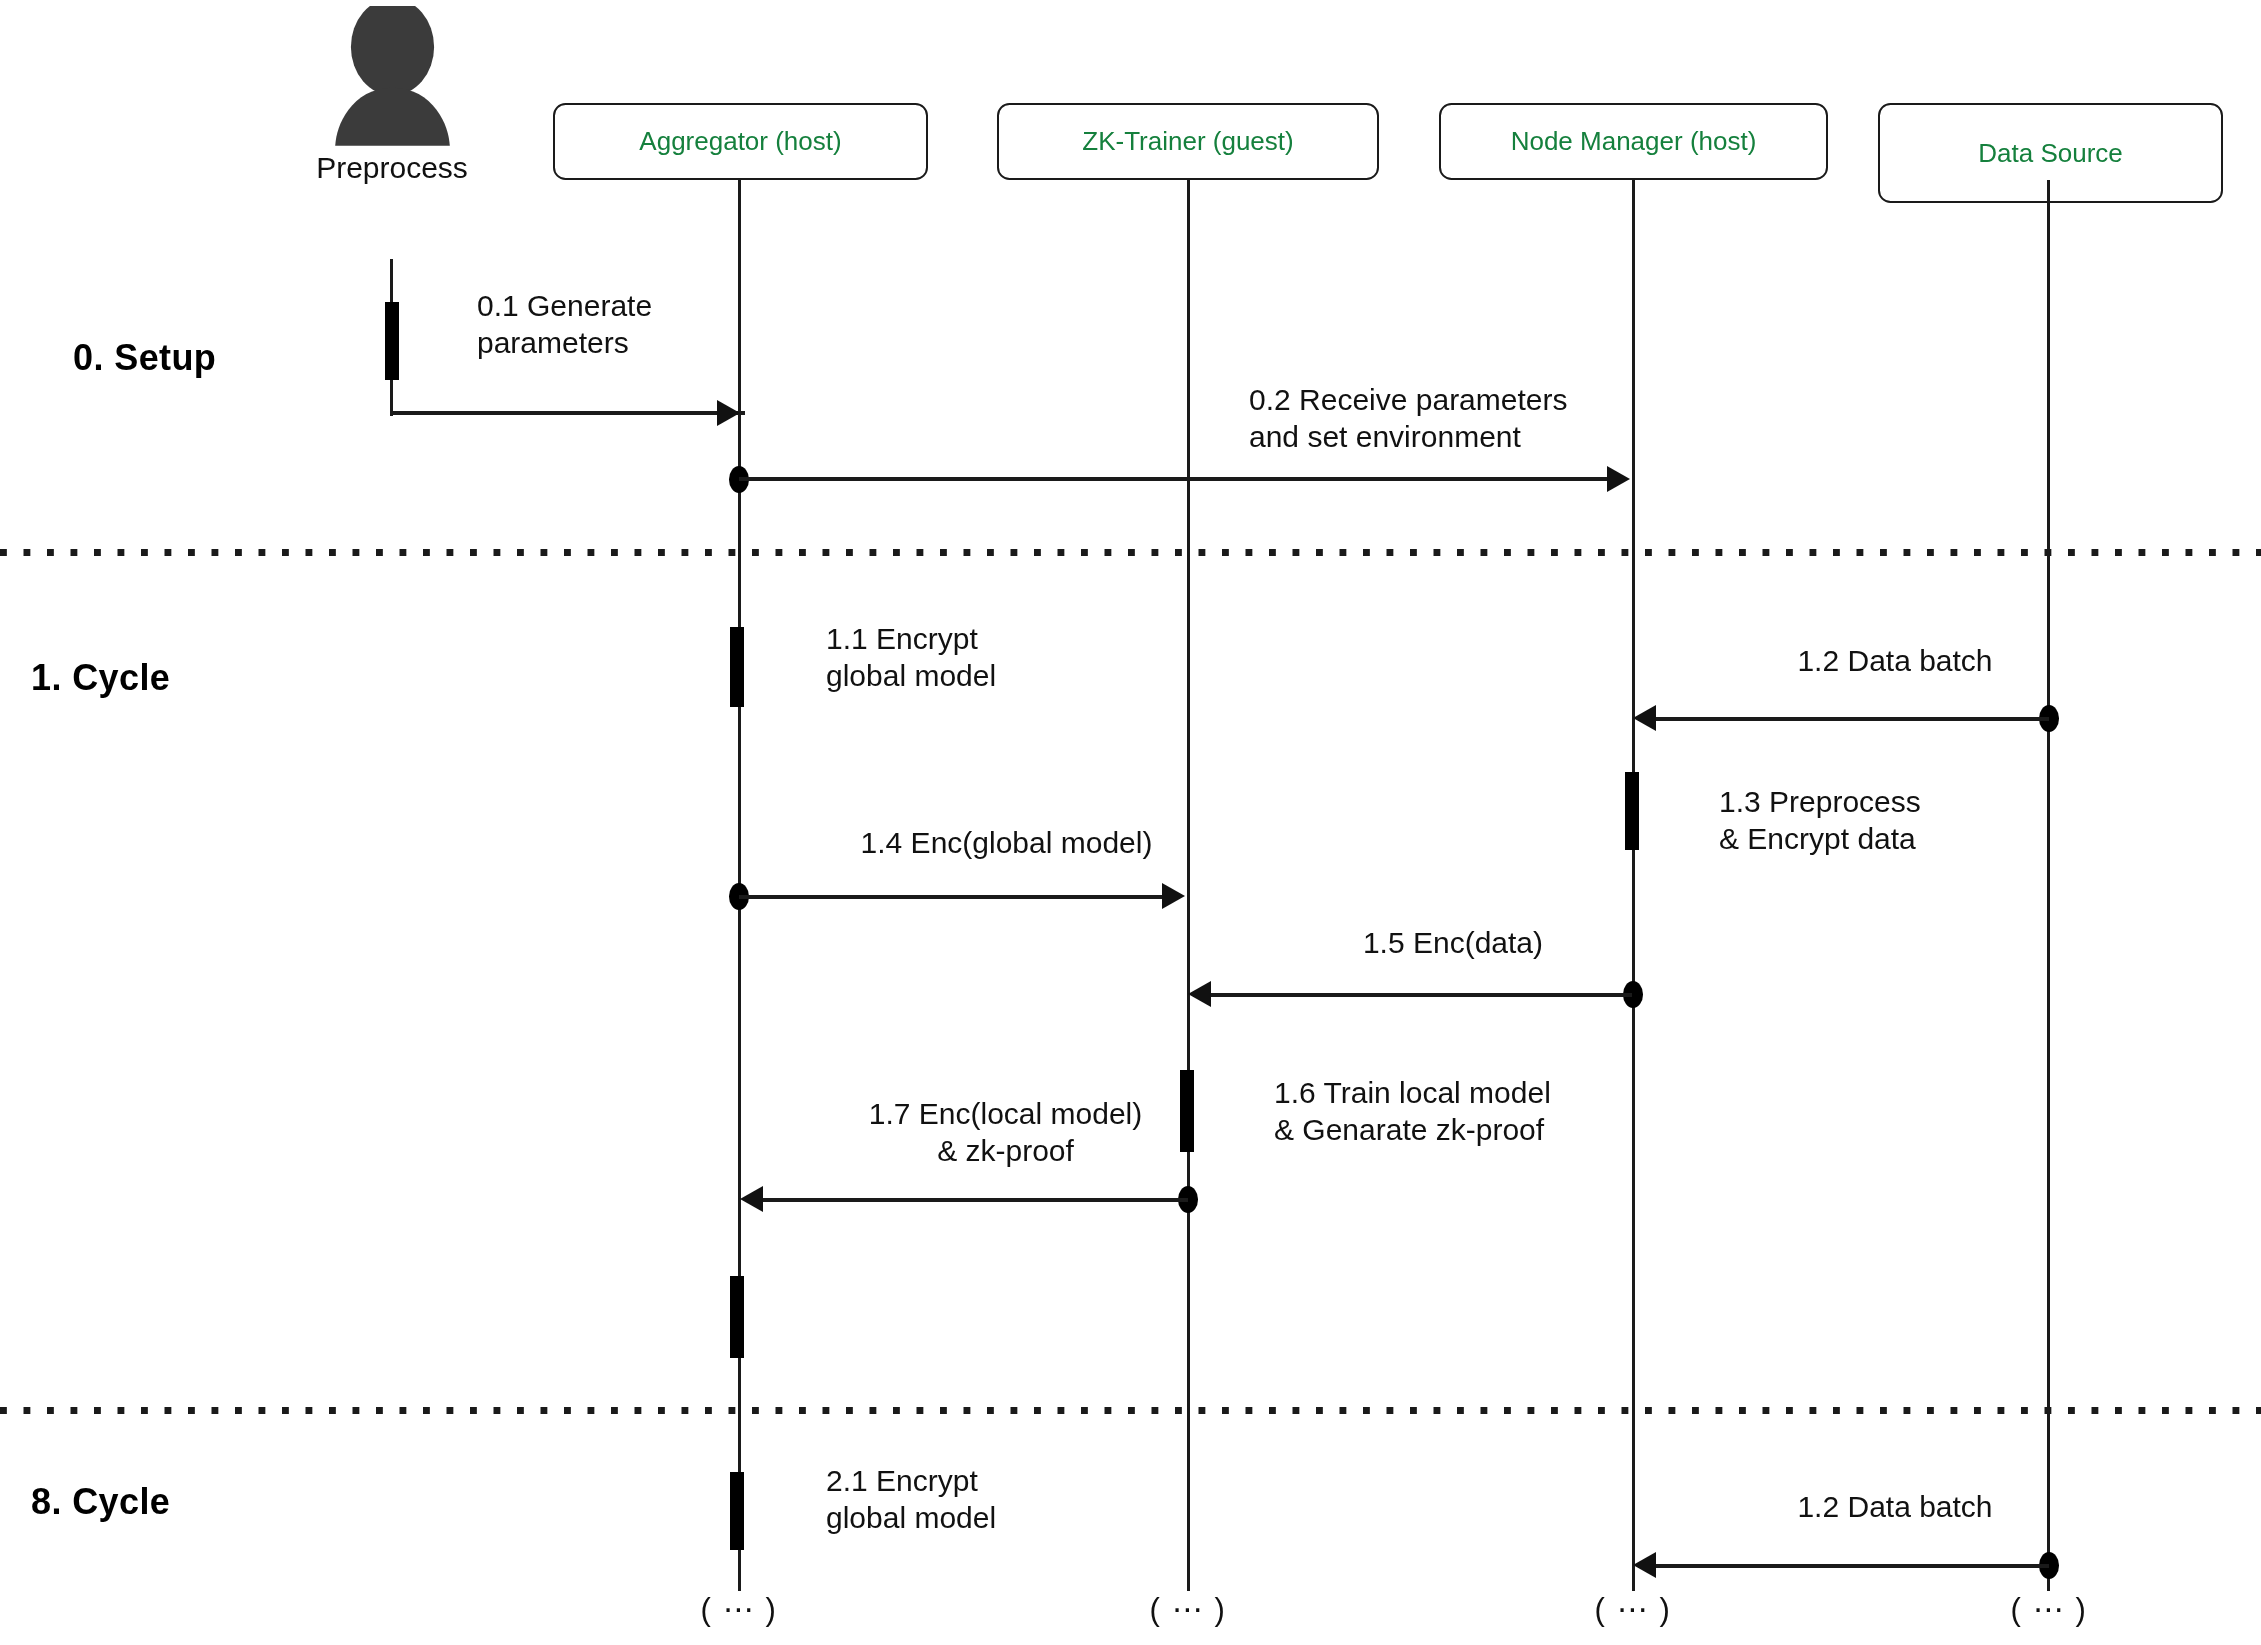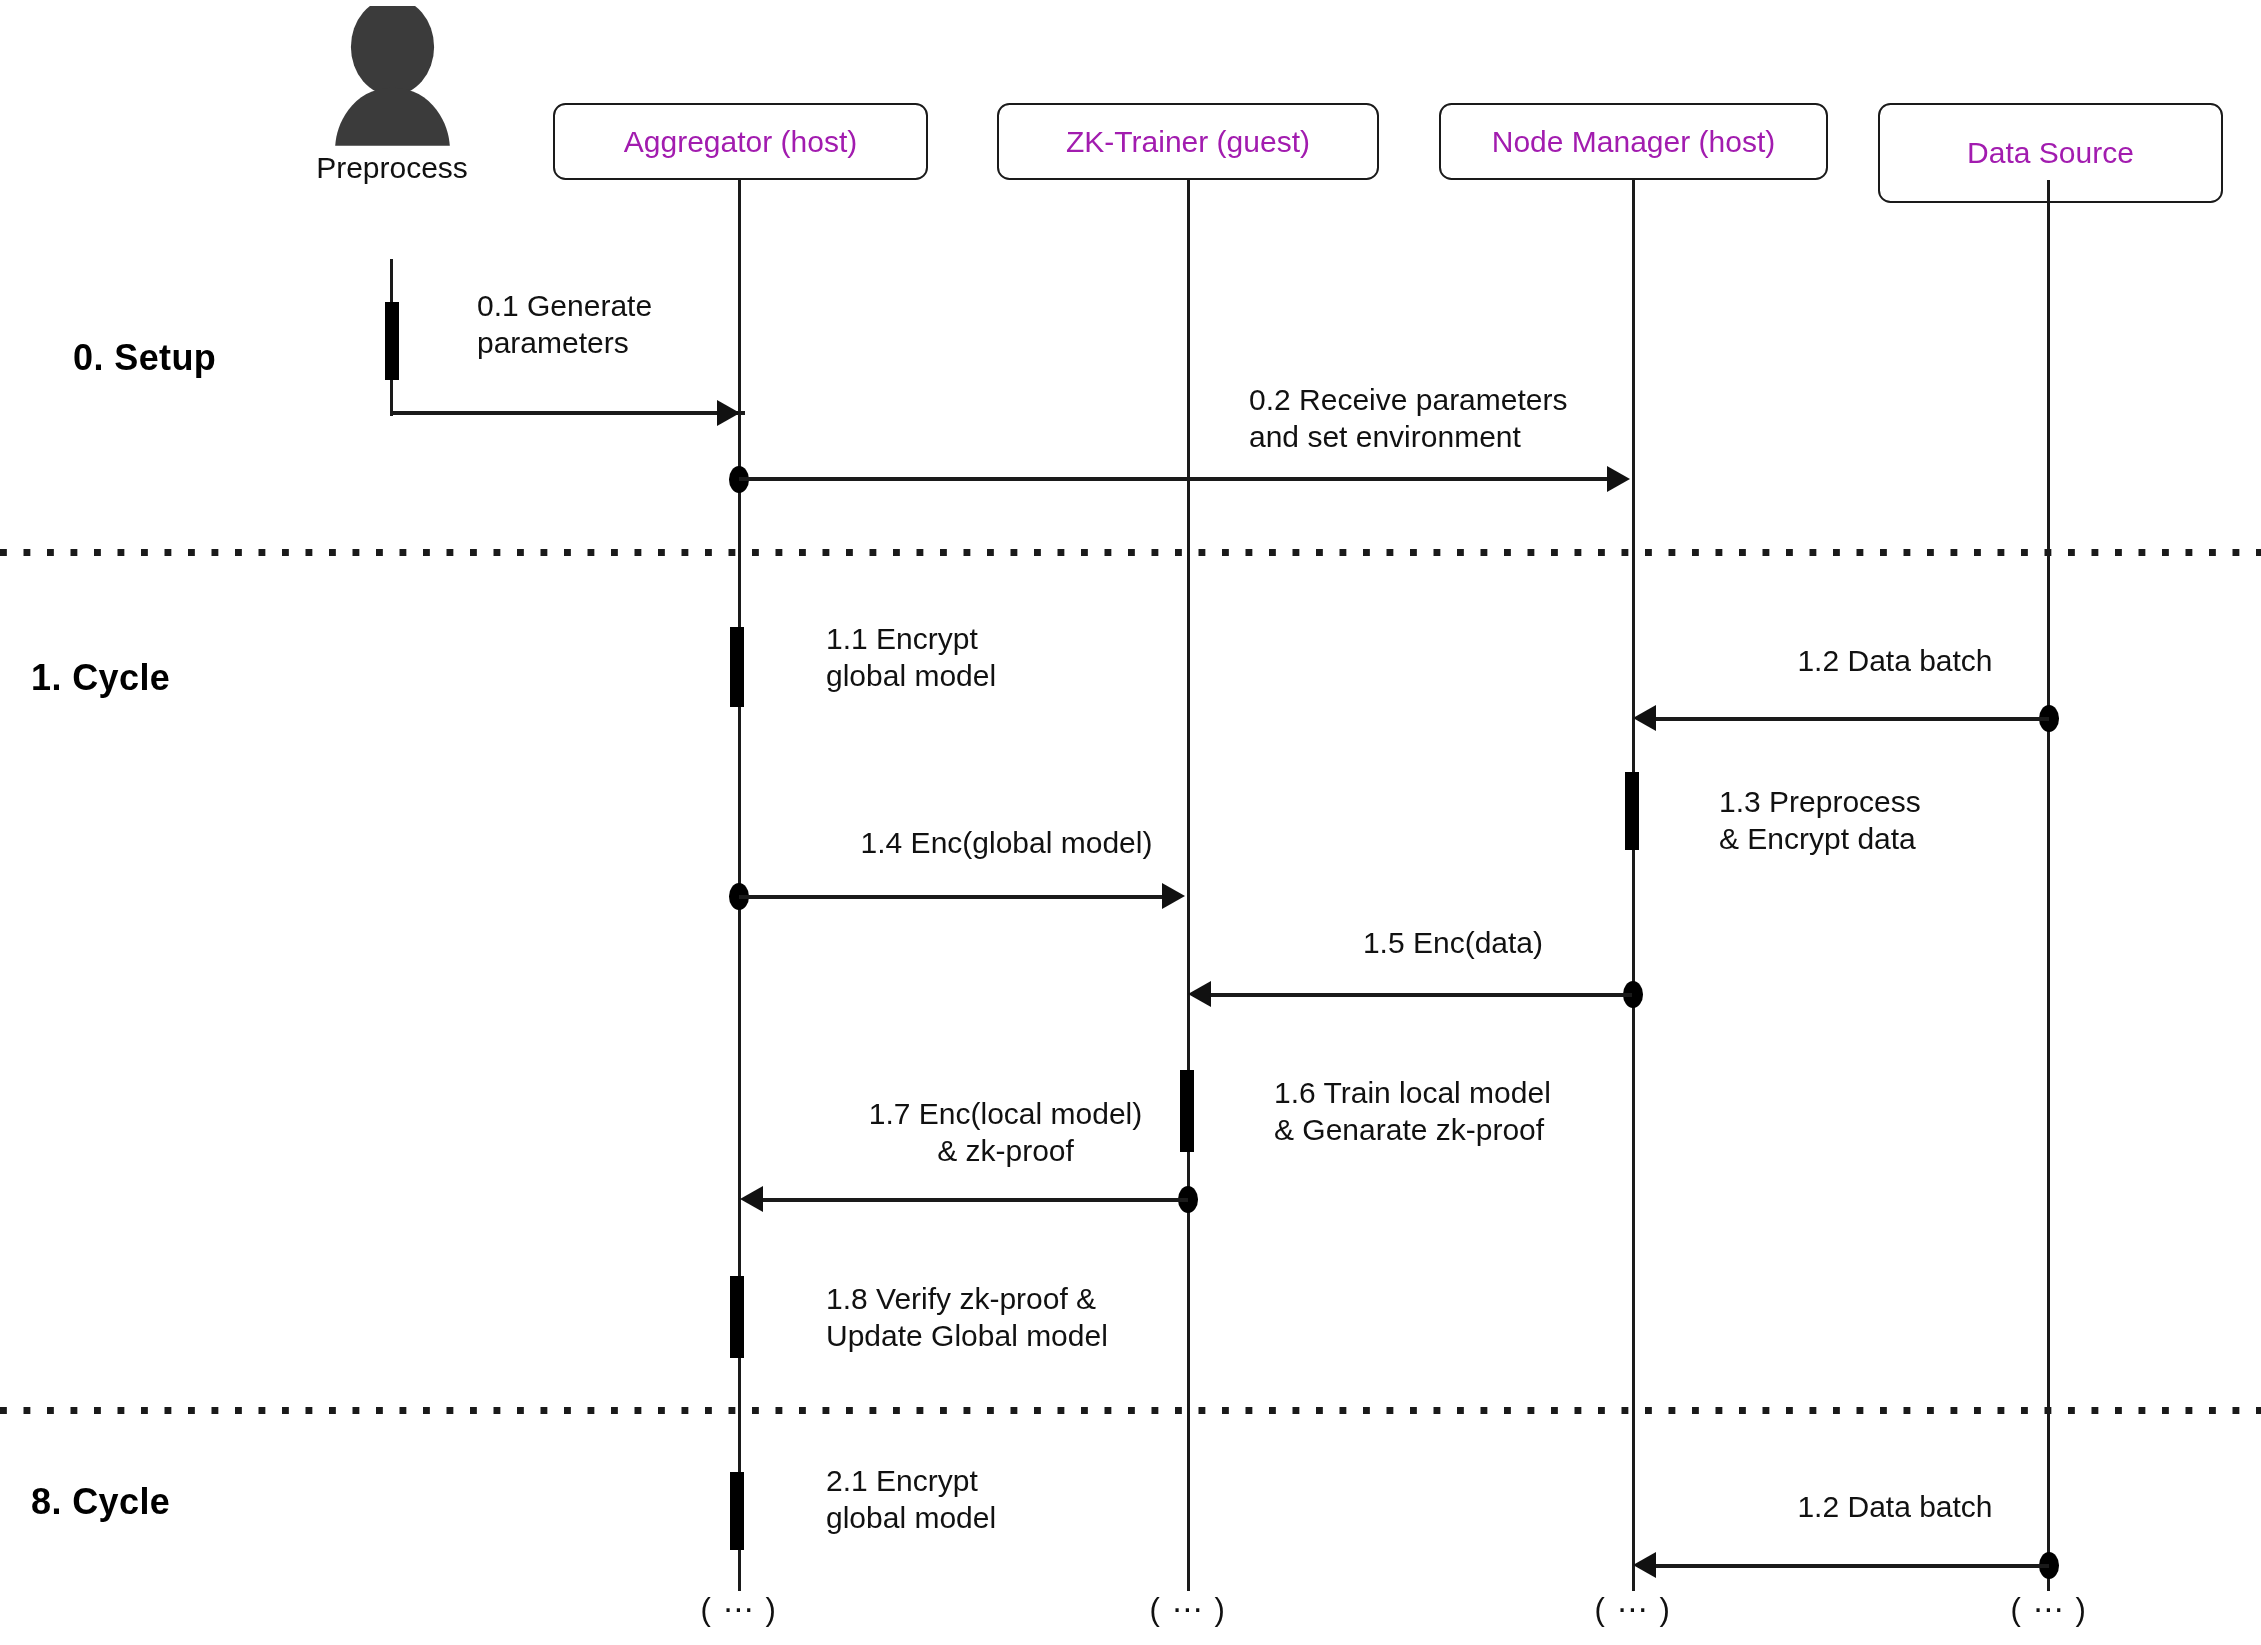--- a/index.html
+++ b/index.html
@@ -27,22 +27,22 @@
 
   
   .participant-box {
     position: absolute;
     border: 2.4px solid #1a1a1a;
     border-radius: 12.5px;
     background: #ffffff;
     display: flex;
     align-items: center;
     justify-content: center;
-    font-size: 30px;
-    color: #a21caf;
+    font-size: 26px;
+    color: #15803d;
     text-align: center;
     white-space: nowrap;
   }
 
   
   .actor-wrap { position: absolute; text-align: center; }
   .actor-icon { display: block; margin: 0 auto; }
   .actor-label {
     font-size: 30px;
     color: #111;
@@ -210,22 +210,20 @@
   <div class="msg-label left-align" style="left:1232px; top:1075px; width:439px;">1.6 Train local model
 &amp; Genarate zk-proof</div>
 
   <div class="msg-dot" style="left:1178px; top:1186px;"></div>
   <div class="msg-line" style="left:752px; top:1198px; width:436px;"></div>
   <div class="arrowhead-left" style="left:740px; top:1186px;"></div>
   <div class="msg-label" style="left:752px; top:1096px; width:423px;">1.7 Enc(local model)
 &amp; zk-proof</div>
 
   <div class="activation" style="left:730px; top:1276px; height:82px;"></div>
-  <div class="msg-label left-align" style="left:784px; top:1281px; width:439px;">1.8 Verify zk-proof &amp;
-Update Global model</div>
 
   <div class="activation" style="left:730px; top:1472px; height:78px;"></div>
   <div class="msg-label left-align" style="left:784px; top:1463px; width:329px;">2.1 Encrypt
 global model</div>
 
   <div class="msg-dot" style="left:2039px; top:1552px;"></div>
   <div class="msg-line" style="left:1638px; top:1564px; width:411px;"></div>
   <div class="arrowhead-left" style="left:1633px; top:1552px;"></div>
   <div class="msg-label" style="left:1669px; top:1489px; width:368px;">1.2 Data batch</div>
 

